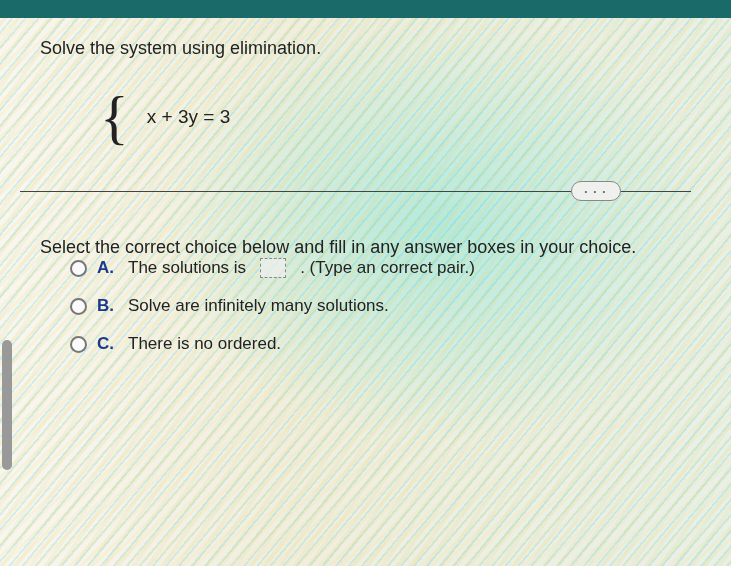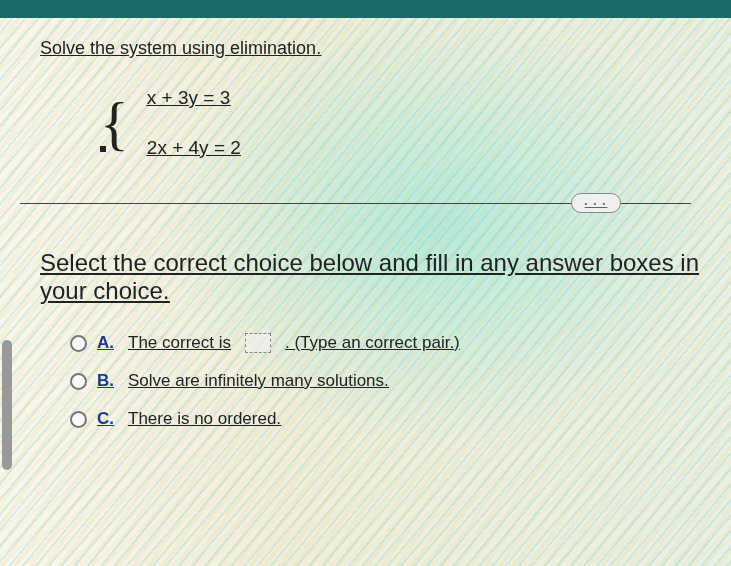--- a/index.html
+++ b/index.html
@@ -1,15 +1,15 @@
 <!DOCTYPE html>
 <html><head>
   <meta charset="utf-8">
   <style>
-    * { margin: 0; padding: 0; box-sizing: border-box; text-decoration: underline; }
+    * { margin: 0; padding: 0; box-sizing: border-box; }
     body {
       font-family: Arial, Helvetica, sans-serif;
       width: 731px;
       height: 566px;
       background: #f5f5f0;
       position: relative;
       overflow: hidden;
     }
     .moire-bg {
       position: absolute;
@@ -81,22 +81,21 @@
       background: #f0f0ee;
       display: flex;
       align-items: center;
       justify-content: center;
       font-size: 8px;
       letter-spacing: 2px;
       color: #666;
       cursor: pointer;
     }
     .instruction {
-      font-size: 24px;
-      margin-bottom: 28px;
+      font-size: 18px;
     }
     .choices {
       margin-left: 30px;
       display: flex;
       flex-direction: column;
       gap: 18px;
       font-size: 17px;
     }
     .choice {
       display: flex;
@@ -142,37 +141,36 @@
 <div class="scrollbar"></div>
 
 <div class="content">
 
   <div class="prompt">Solve the system using elimination.</div>
 
   <div class="system">
     <span class="brace">{</span>
     <div class="eqs">
       <div class="eq">x + 3y = 3</div>
-      <div class="eq">2x + 4y = 2</div>
     </div>
   </div>
 
   <div class="divider-row">
     <div class="hr-line"></div>
     <div class="ellipsis-pill">• • •</div>
   </div>
 
   <div class="instruction">Select the correct choice below and fill in any answer boxes in your choice.</div>
 
   <div class="choices">
 
     <div class="choice">
       <span class="radio"></span>
       <span class="letter">A.</span>
-      <span>The correct is</span>
+      <span>The solutions is</span>
       <span class="answer-box"></span>
       <span>. (Type an correct pair.)</span>
     </div>
 
     <div class="choice">
       <span class="radio"></span>
       <span class="letter">B.</span>
       <span>Solve are infinitely many solutions.</span>
     </div>
 

